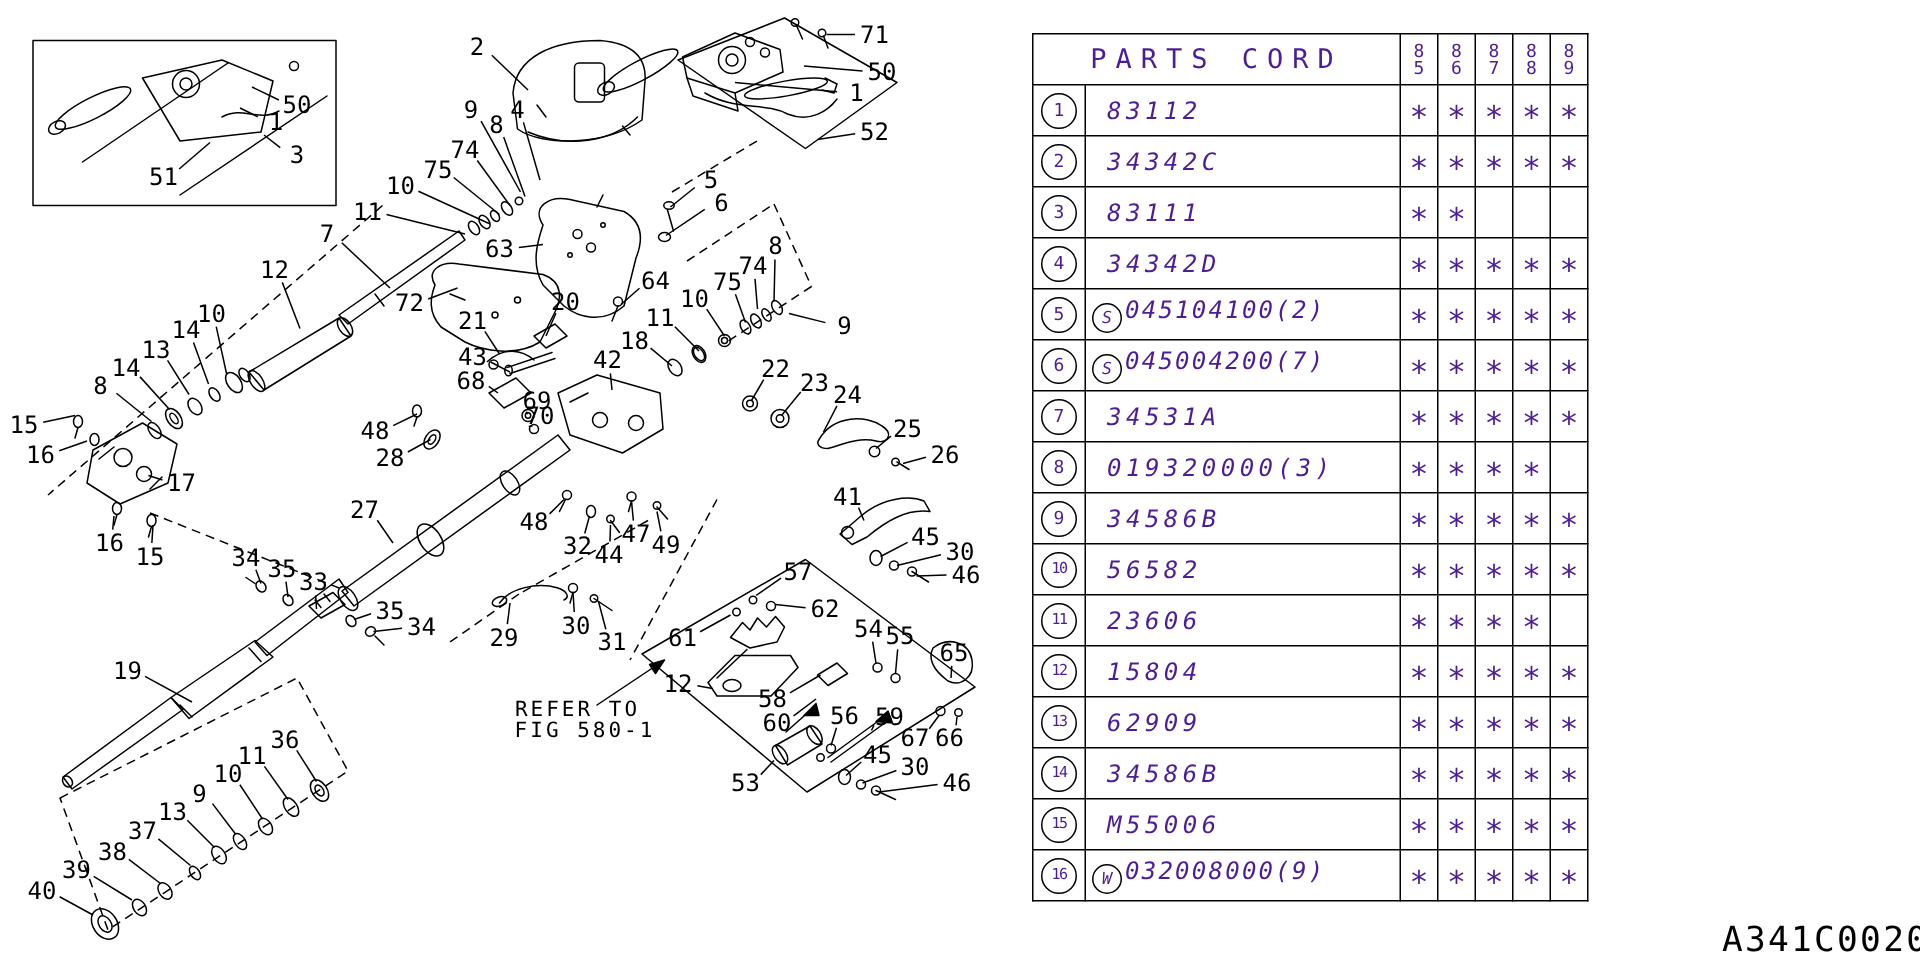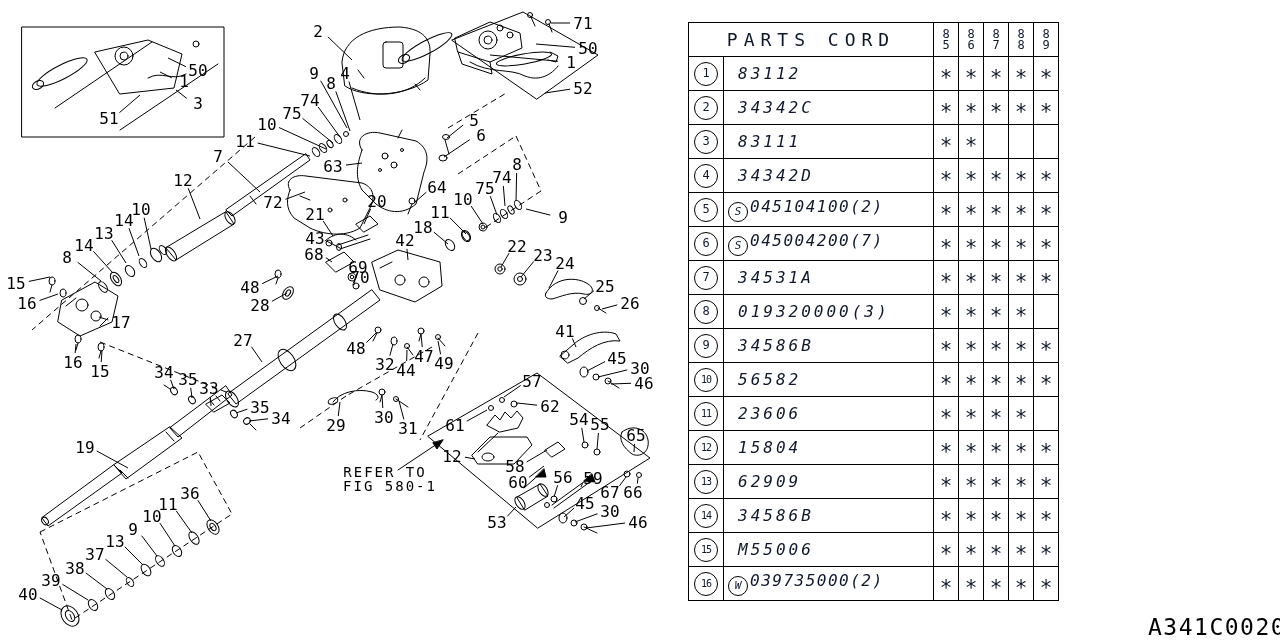--- a/index.html
+++ b/index.html
@@ -10,21 +10,21 @@
   .art, .art *{stroke:#000;stroke-width:1;fill:none;stroke-linejoin:round;stroke-linecap:round;}
   .art .fb{fill:#000;}
   .dash, .dash *{stroke:#000;stroke-width:1;fill:none;stroke-dasharray:6 4;}
   .co{font-family:"DejaVu Sans Mono", monospace;font-size:16px;fill:#000;text-anchor:middle;}
   .lead{stroke:#000;stroke-width:1;}
   .note{font-family:"DejaVu Sans Mono", monospace;font-size:14px;letter-spacing:2px;
         fill:#000;text-anchor:middle;}
   
   .tablewrap{position:absolute;left:688px;top:22px;}
   table{border-collapse:collapse;table-layout:fixed;width:370px;
-        font-family:"DejaVu Sans Mono", monospace;color:#0f172a;}
+        font-family:"DejaVu Sans Mono", monospace;color:#4c1d95;}
   th,td{border:1px solid #000;padding:0;height:34px;box-sizing:border-box;overflow:hidden;}
   th{font-weight:normal;}
   th.t-title{font-size:18px;letter-spacing:6px;text-align:center;}
   th.yr{font-size:12px;line-height:11px;white-space:pre-line;text-align:center;}
   td.num{text-align:center;vertical-align:middle;}
   .circ{width:22px;height:22px;line-height:21px;border:1px solid #000;border-radius:50%;
         margin:0 auto;font-size:12px;text-align:center;}
   .circ.two{font-size:10px;letter-spacing:-1px;}
   td.code{font-size:16px;letter-spacing:3px;padding-left:14px;white-space:nowrap;font-style:italic;}
   td.code.pfx{padding-left:4px;letter-spacing:1.5px;margin-top:24px;}
@@ -667,21 +667,21 @@
             <td class="ast"><span>*</span></td>
             <td class="ast"><span>*</span></td>
             <td class="ast"><span>*</span></td>
             <td class="ast"><span>*</span></td>
             <td class="ast"><span>*</span></td>
           </tr>
           <tr>
             <td class="num">
               <div class="circ two">16</div>
             </td>
-            <td class="code pfx"><span class="pcirc">W</span><span>039735000(2)</span></td>
+            <td class="code pfx"><span class="pcirc">W</span><span>032008000(9)</span></td>
             <td class="ast"><span>*</span></td>
             <td class="ast"><span>*</span></td>
             <td class="ast"><span>*</span></td>
             <td class="ast"><span>*</span></td>
             <td class="ast"><span>*</span></td>
           </tr>
         </tbody>
     </table>
   </div>
 

